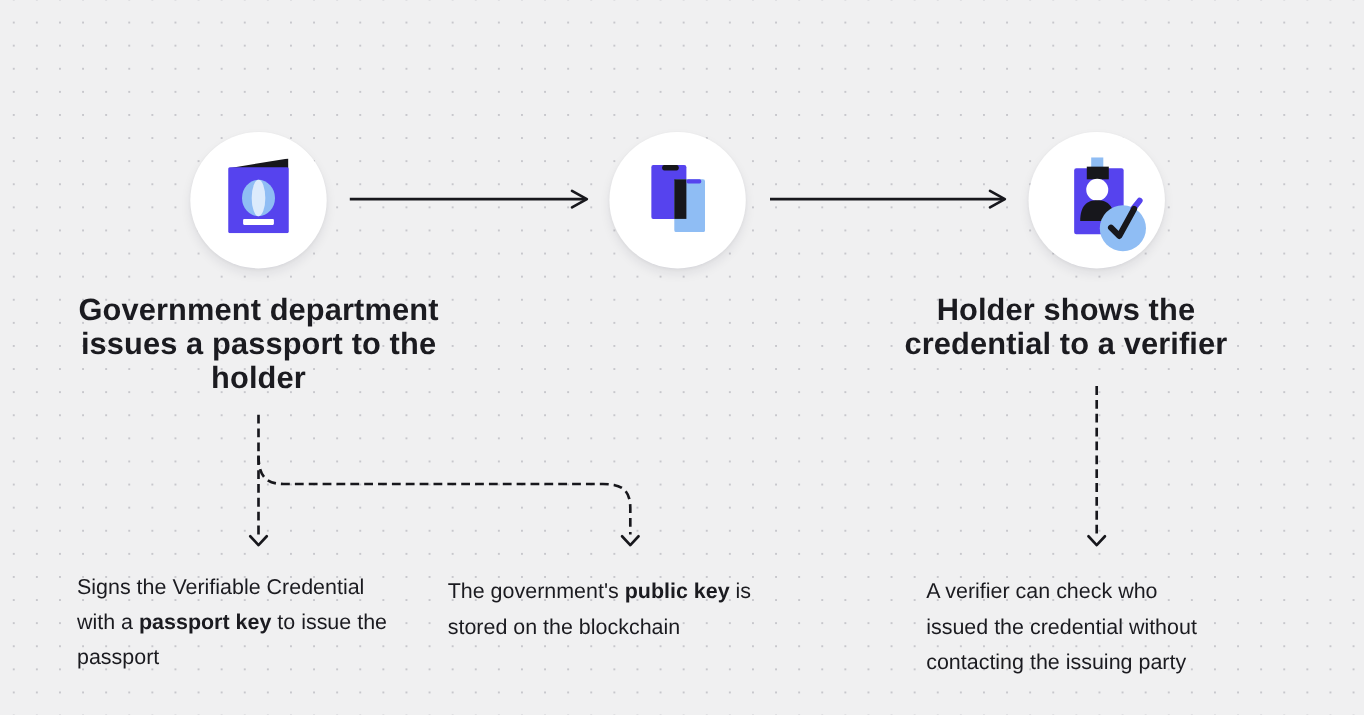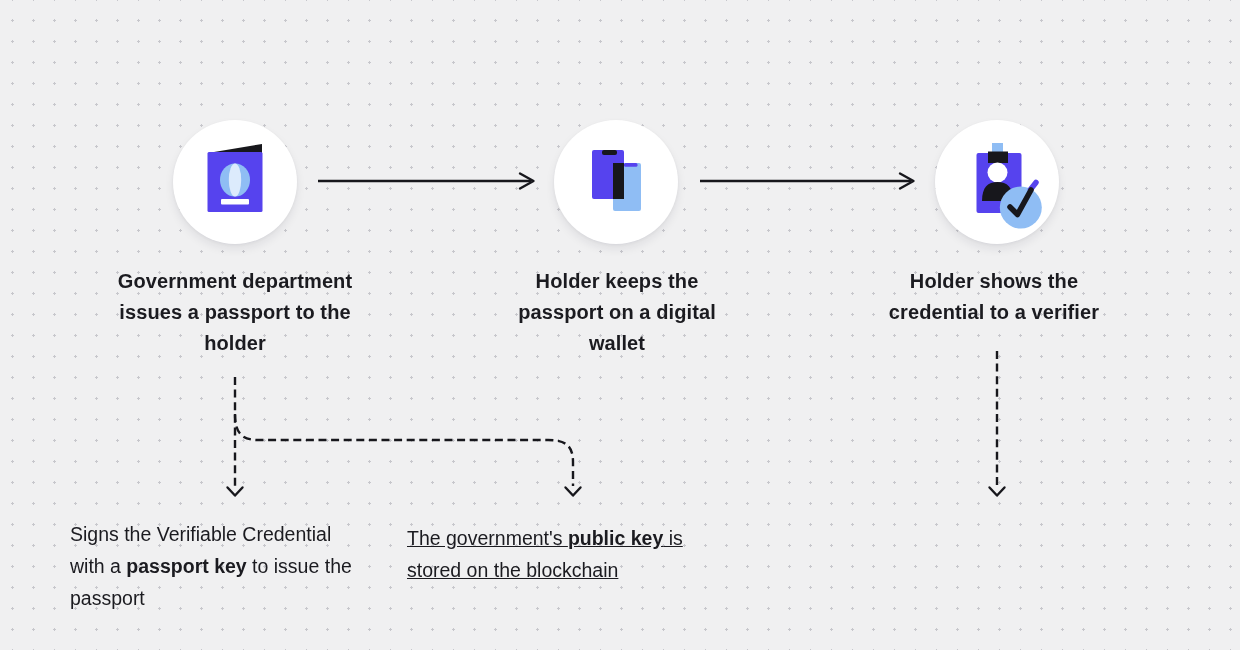--- a/index.html
+++ b/index.html
@@ -32,41 +32,41 @@
   .f-blue{fill:var(--blue,#8fbdf4);}
   .f-blue-light{fill:var(--blue_light,#dcebfc);}
   .f-ink{fill:var(--ink,#17171c);}
   .f-white{fill:#ffffff;}
   .s-ink{stroke:var(--ink,#17171c);fill:none;}
   .s-purple{stroke:var(--purple,#5643ee);fill:none;}
   .title{
     position:absolute;
     transform:translateX(-50%);
     text-align:center;
-    font-size:20px;line-height:31px;font-weight:700;
+    font-size:28px;line-height:31px;font-weight:700;
     letter-spacing:0.1px;
     color:var(--text,#1b1b20);
     white-space:pre-line;
     margin:0;
   }
   .note{
     position:absolute;
     transform:translateX(-50%);
     text-align:left;
     font-size:19.5px;line-height:32px;font-weight:400;
     color:var(--text,#1b1b20);
     white-space:pre-line;
     margin:0;
   }
   .note b{font-weight:700;}
   .t1{left:235px;top:266px;width:340px;}
   .t2{left:617px;top:266px;width:280px;}
-  .t3{left:994px;top:266px;width:320px;}
+  .t3{left:969px;top:266px;width:320px;}
   .n1{left:235px;top:518px;width:330px;}
-  .n2{left:577px;top:522px;width:340px;text-decoration:underline;}
+  .n2{left:577px;top:522px;width:340px;}
   .n3{left:997px;top:522px;width:310px;}
   .c1{left:173px;top:120px;}
   .c2{left:554px;top:120px;}
   .c3{left:935px;top:120px;}
 </style>
 </head>
 <body>
 
 <div class="canvas">
 
@@ -127,25 +127,25 @@
       <path class="f-ink" d="M6,58 C6,44 12,39 21.5,39 C31,39 37,44 37,58 Z"></path>
       <circle class="f-blue" cx="44.8" cy="64.5" r="21"></circle>
       <path class="s-purple" d="M54.5,46.5 L60,39.5" stroke-width="5.5" stroke-linecap="round"></path>
       <path class="s-ink" d="M34,64 L41.5,71.5 L55,47" stroke-width="5.5" stroke-linecap="round" stroke-linejoin="round"></path>
     </svg>
   </div>
 
   <h2 class="title t1">Government department
 issues a passport to the
 holder</h2>
-  <h2 class="title t2">Holder keeps the
-passport on a digital
-wallet</h2>
   <h2 class="title t3">Holder shows the
 credential to a verifier</h2>
 
   <p class="note n1"><span>Signs the Verifiable Credential
 with a </span><b>passport key</b><span> to issue the
 passport</span></p>
   <p class="note n2"><span>The government's </span><b>public key</b><span> is
 stored on the blockchain</span></p>
+  <p class="note n3"><span>A verifier can check who
+issued the credential without
+contacting the issuing party</span></p>
 
 </div>
 
 </body></html>

